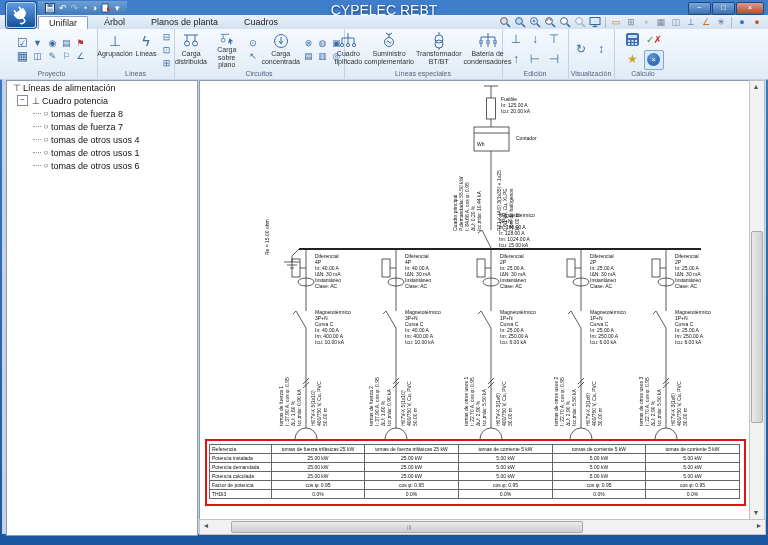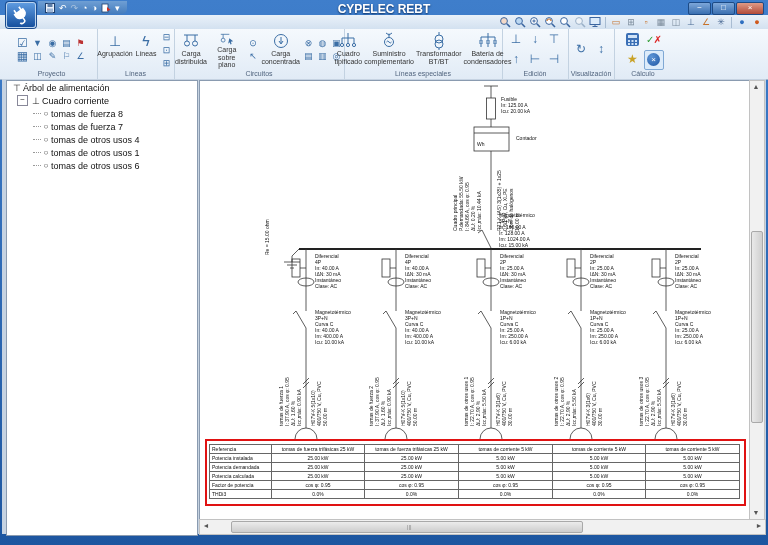--- a/index.html
+++ b/index.html
@@ -1,21 +1,21 @@
 <!DOCTYPE html>
 <html><head>
 <meta charset="utf-8">
 <style>
   html,body{margin:0;padding:0;}
   body{width:768px;height:545px;overflow:hidden;font-family:"Liberation Sans",sans-serif;}
   .app{position:relative;width:768px;height:545px;background:linear-gradient(#3f7ecb,#1d56a0);overflow:hidden;}
 
   
   .titlebar{position:absolute;left:0;top:0;right:0;height:15px;}
-  .title{position:absolute;left:0;right:0;top:2px;text-align:center;color:#fff;font-size:12px;font-weight:bold;text-shadow:0 1px 2px #0b2d5c;}
+  .title{position:absolute;left:0;right:0;top:2px;text-align:center;color:#fff;font-size:14px;font-weight:normal;text-shadow:0 1px 2px #0b2d5c;}
   .winbtns{position:absolute;right:4px;top:2px;display:flex;gap:1px;}
   .winbtn{width:21px;height:11px;background:linear-gradient(#7da7d9,#3a6fb0);border:1px solid #1c4a85;border-radius:2px;color:#fff;font-size:8px;line-height:10px;text-align:center;cursor:default;}
   .winbtn.close{background:linear-gradient(#e09a86,#b14a38);width:26px;}
   .appbtn{position:absolute;left:6px;top:2px;width:28px;height:24px;background:linear-gradient(#5e9be0,#16509e);border:1px solid #bcd4ee;border-radius:3px;z-index:6;display:flex;align-items:center;justify-content:center;box-shadow:0 0 0 1px #1a4c8f;}
   .qat{position:absolute;left:38px;top:1px;height:13px;display:flex;align-items:center;gap:4px;background:linear-gradient(#6f9fd4,#447cbd);border-radius:0 0 5px 5px;padding:0 7px;}
   .qicon{color:#fff;font-size:9px;line-height:12px;}
   .qicon.dis{color:#a9c2de;}
 
   
   .tabrow{position:absolute;left:0;top:15px;right:0;height:14px;background:linear-gradient(#e9f1f9,#d3e1f0);border-bottom:1px solid #96accand;}
@@ -110,20 +110,26 @@
     <span class="qicon">◔</span>
     <span class="qicon">◑</span>
     <svg width="10" height="10" viewBox="0 0 10 10">
       <rect x="1" y="1" width="6" height="8" fill="#fff" stroke="#1d3f6e" stroke-width="0.8"></rect>
       <path d="M6,4 l3.5,3 l-3.5,1 z" fill="#d22a1a"></path>
     </svg>
     <span class="qicon">▾</span>
   </div>
 
   <div class="tabrow">
+    <div class="tabs">
+      <div class="tab active">Unifilar</div>
+      <div class="tab">Árbol</div>
+      <div class="tab">Planos de planta</div>
+      <div class="tab">Cuadros</div>
+    </div>
     <div class="tabicons">
       <span class="ticon"><svg width="12" height="12" viewBox="0 0 12 12">
             <circle cx="5" cy="5" r="3.4" fill="#f3d9c8" stroke="#3a65a0"></circle>
             <line x1="7.8" y1="7.8" x2="11" y2="11" stroke="#3a65a0" stroke-width="1.6"></line>
           </svg></span>
       <span class="ticon"><svg width="12" height="12" viewBox="0 0 12 12">
             <circle cx="5" cy="5" r="3.4" fill="#bcd8f2" stroke="#3a65a0"></circle>
             <line x1="7.8" y1="7.8" x2="11" y2="11" stroke="#3a65a0" stroke-width="1.6"></line>
           </svg></span>
       <span class="ticon"><svg width="12" height="12" viewBox="0 0 12 12">
@@ -365,26 +371,26 @@
       </div>
       <div class="glabel">Cálculo</div>
     </div>
   </div>
 
   <div class="workbg"></div>
 
   <div class="tree">
     <div class="trow" style="padding-left:4px;">
       <span class="tico">⊤</span>
-      <span>Árbol de alimentación</span>
+      <span>Líneas de alimentación</span>
     </div>
     <div class="trow" style="padding-left:8px;">
       <span class="texp">−</span>
       <span class="tico">⊥</span>
-      <span>Cuadro corriente</span>
+      <span>Cuadro potencia</span>
     </div>
     <div class="trow" style="padding-left:22px;">
       <span class="tdash"></span>
       <span class="tleaf">○</span>
       <span>tomas de fuerza 8</span>
     </div>
     <div class="trow" style="padding-left:22px;">
       <span class="tdash"></span>
       <span class="tleaf">○</span>
       <span>tomas de fuerza 7</span>

